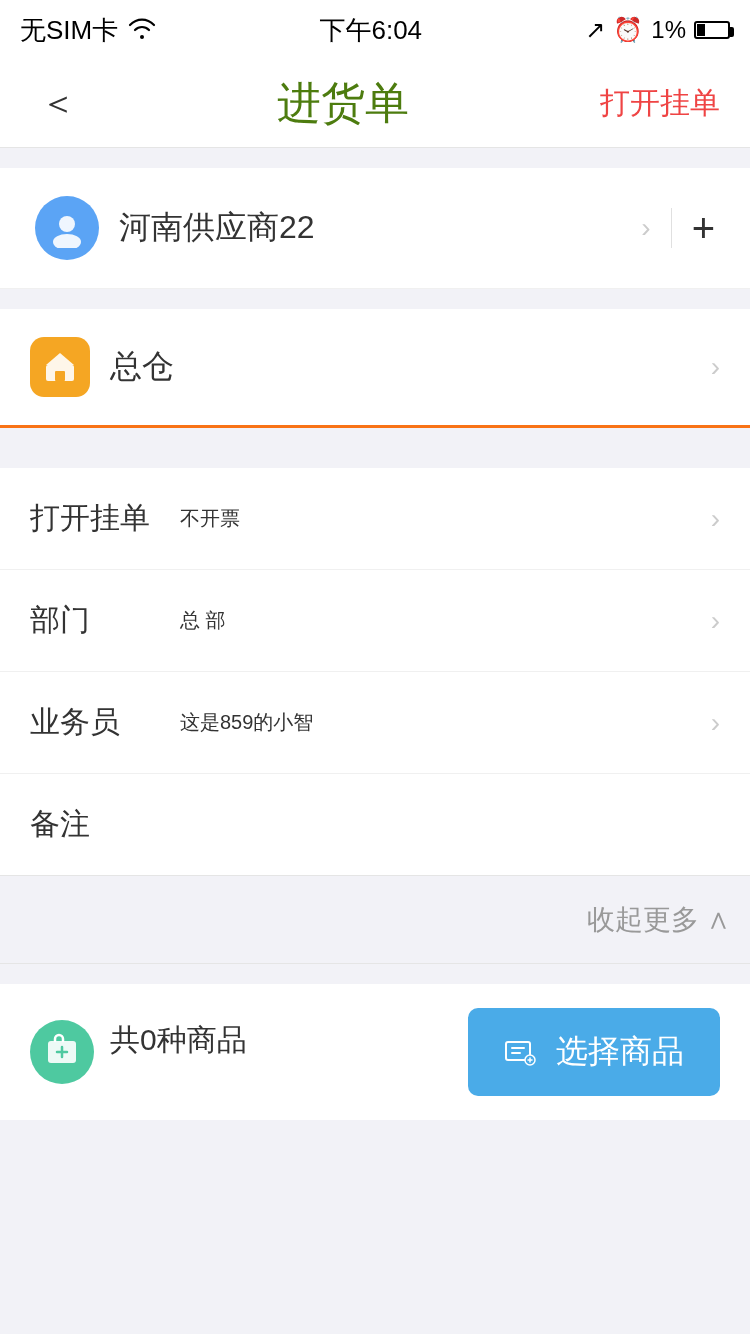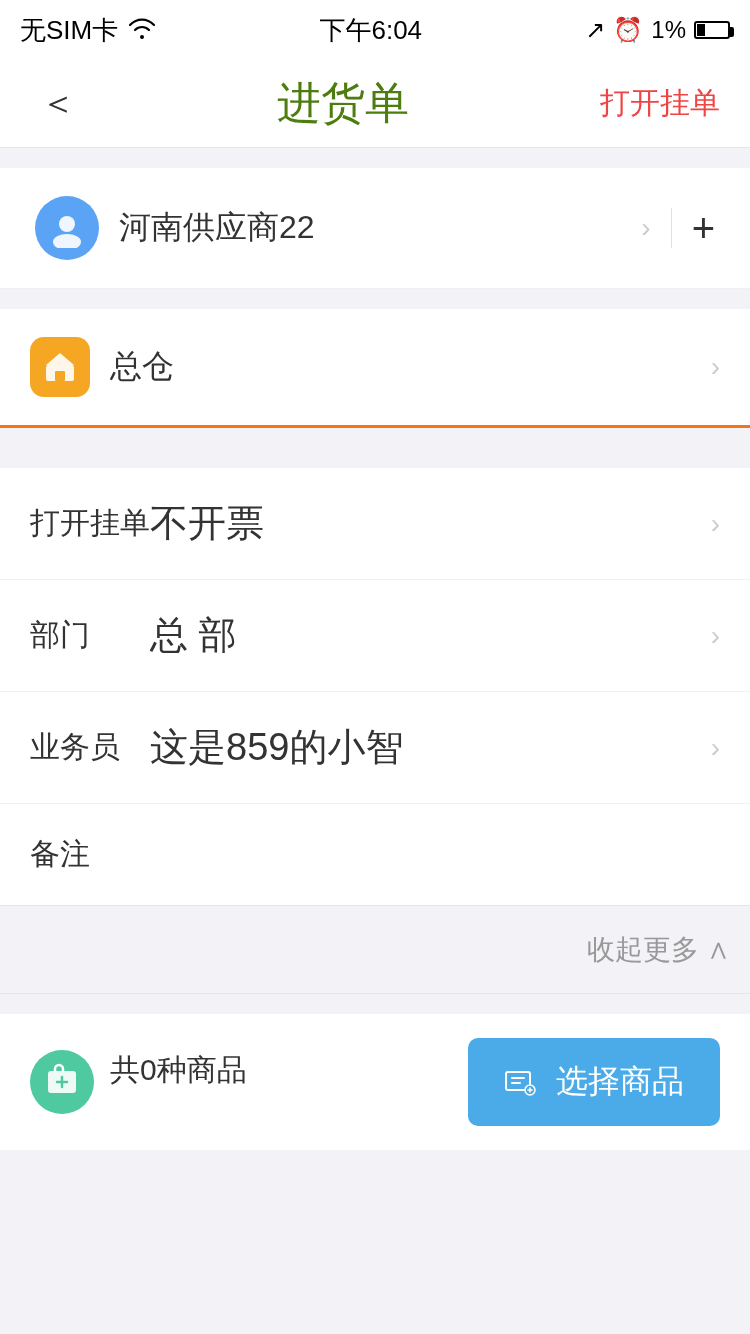--- a/index.html
+++ b/index.html
@@ -206,22 +206,23 @@
       border-bottom: none;
     }
     .form-label {
       font-size: 30px;
       color: #333;
       width: 120px;
       flex-shrink: 0;
     }
     .form-value {
       flex: 1;
-      font-size: 38px;
-      color: #333;
+      font-size: 20px;
+      color: #333;
+      margin-left: 30px;
     }
     .form-value.placeholder {
       color: #ccc;
     }
     .form-chevron {
       color: #ccc;
       font-size: 28px;
       margin-left: 10px;
     }
 

